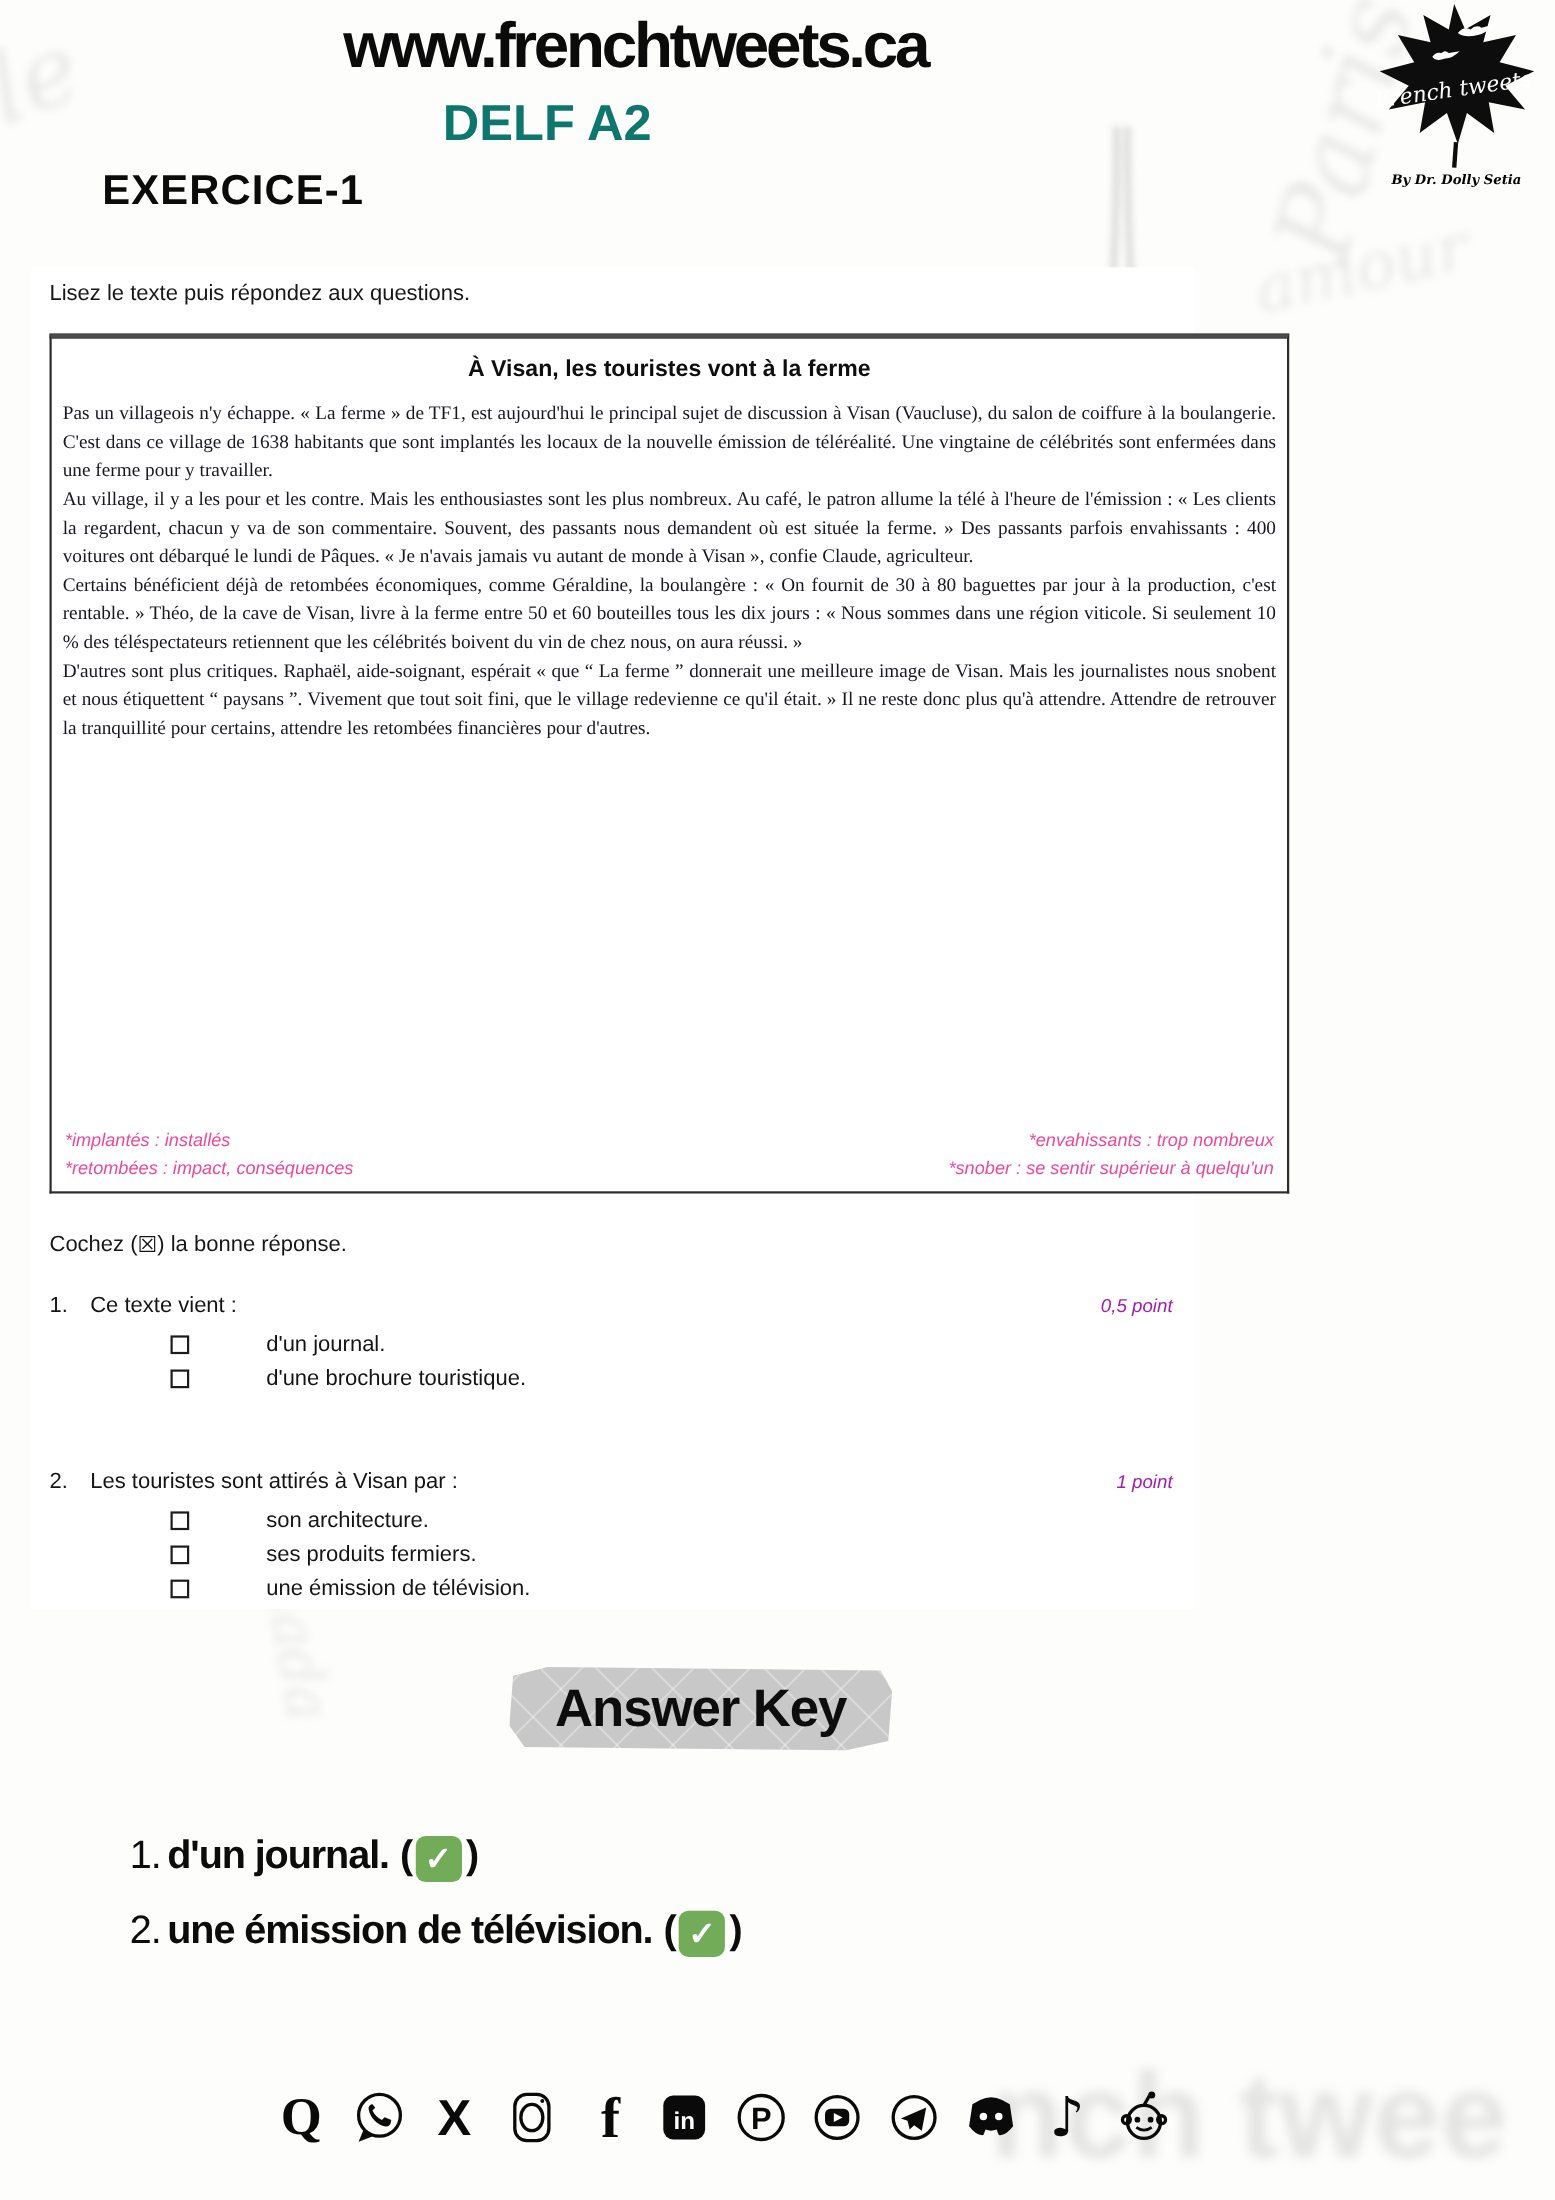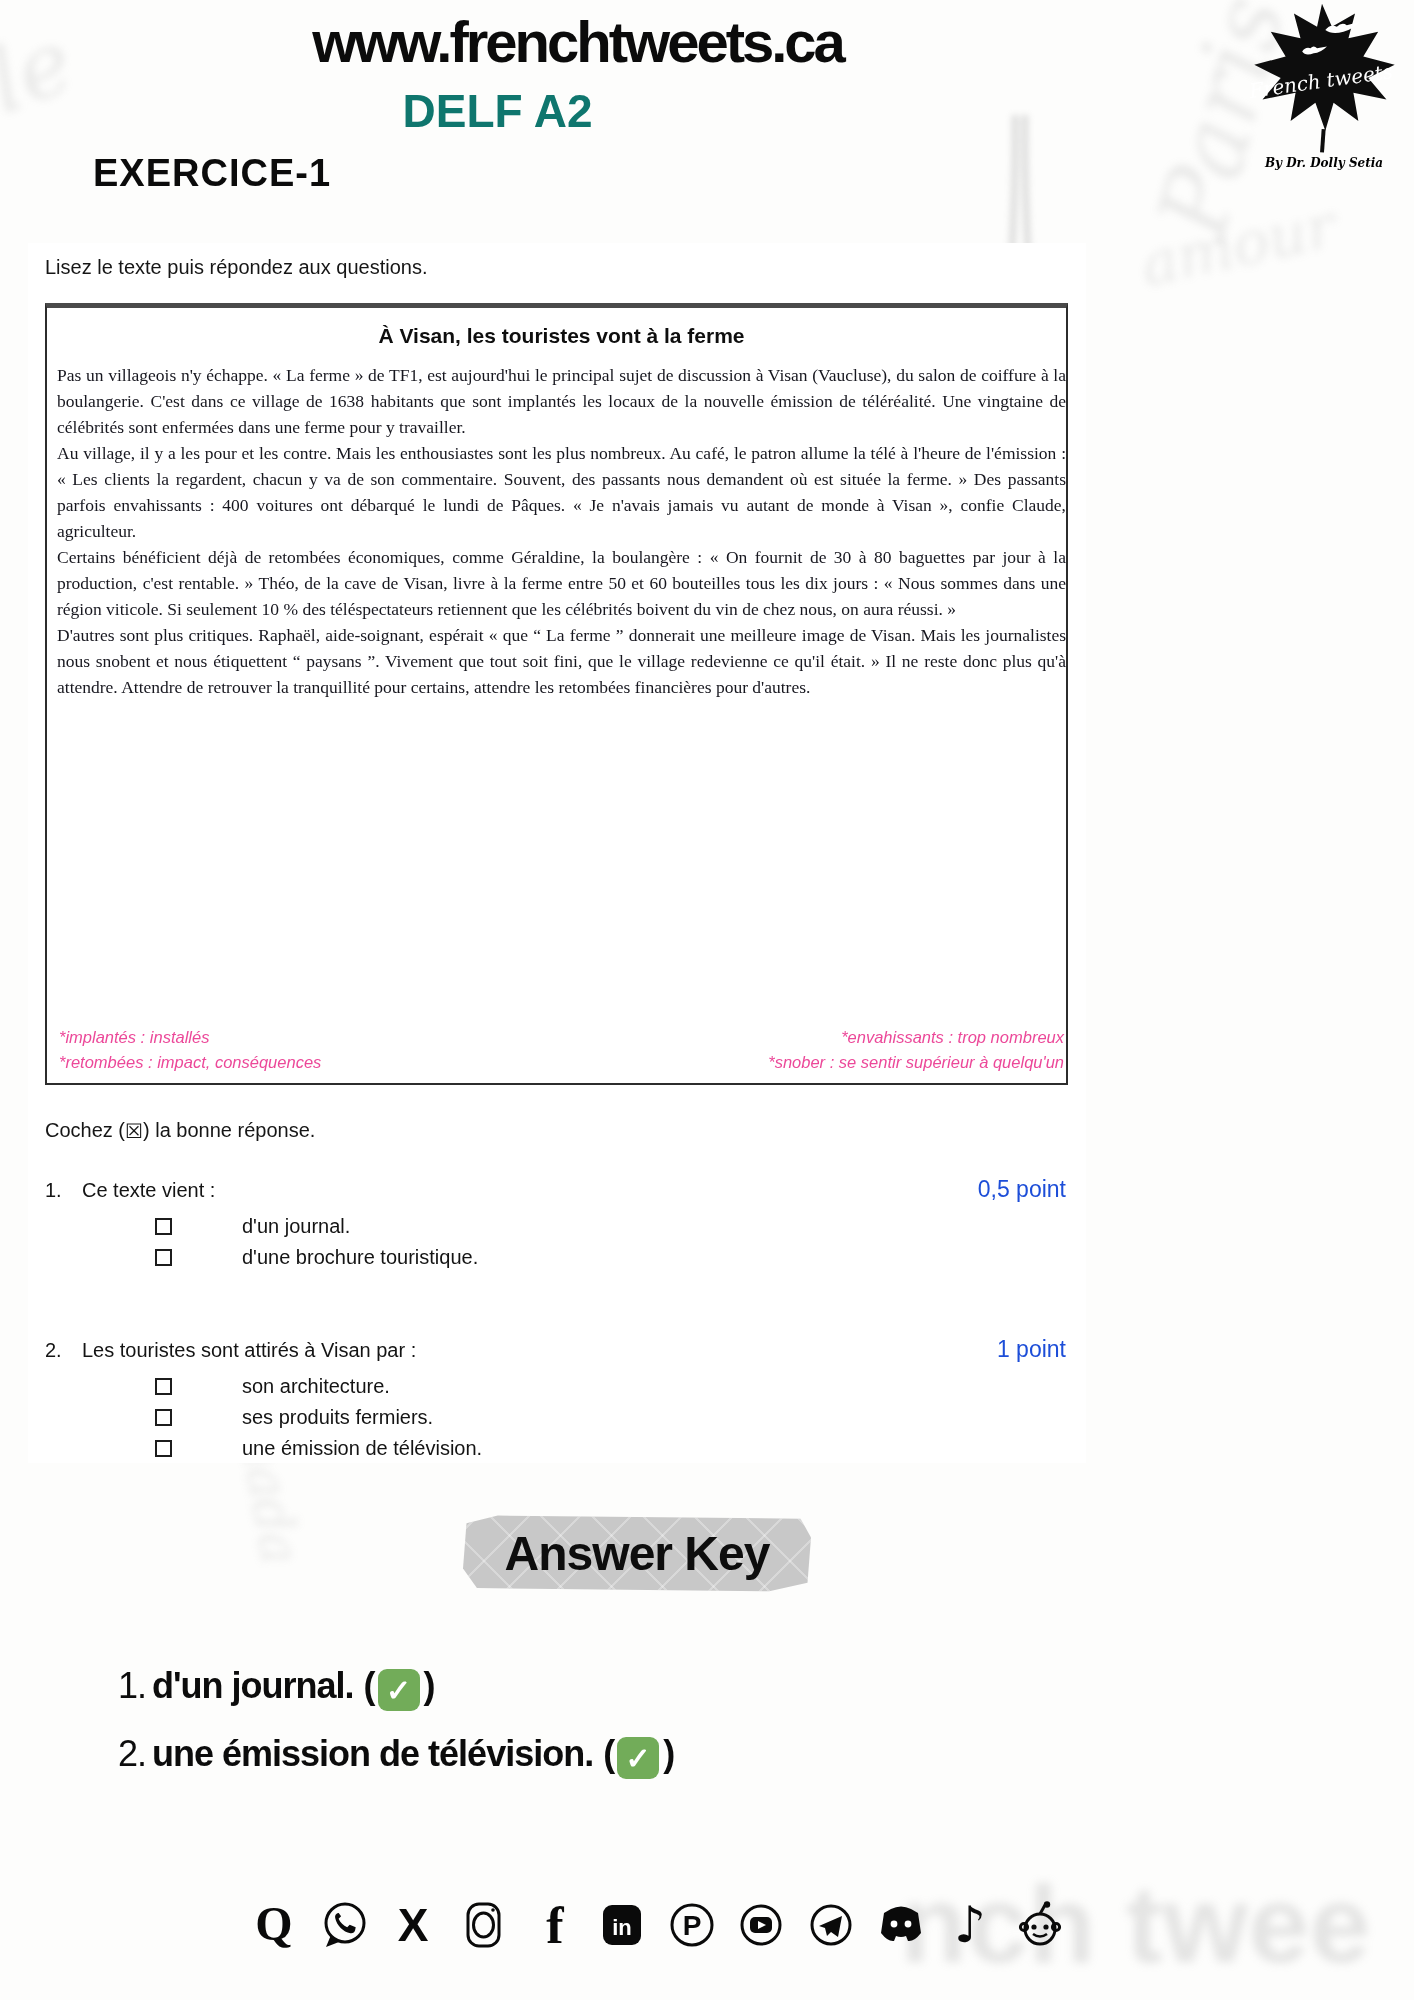--- a/index.html
+++ b/index.html
@@ -38,39 +38,39 @@
 
   .logo { left:1238px; top:2px; width:168px; text-align:center; }
   .logo-byline { left:1244px; top:156px; width:160px; text-align:center;
     font-family:"DejaVu Serif", serif; font-style:italic; font-weight:bold; font-size:12px; color:#000000; }
 
   
   .instruction { left:45px; top:256px; font-size:20px; color:#161616; }
 
   
   .reading-box {
-    left:45px; top:303px; width:1023px; height:782px;
+    left:45px; top:303px; width:1127px; height:782px;
     border:2px solid #2c2c2c; border-top:5px solid #4a4a4a;
-    background:#ffffff; display:flex; flex-direction:column; padding:12px 0 6px 10px;
+    background:#ffffff; display:flex; flex-direction:column; padding:12px 10px 6px 10px;
   }
   .reading-title { text-align:center; font-size:21px; font-weight:bold; color:#0e0e0e; margin-top:4px; margin-bottom:14px; }
   .reading-body { font-family:"Liberation Serif", serif; font-size:17.5px; line-height:26px;
     text-align:justify; color:#17171f; }
   .glossary { margin-top:auto; display:flex; justify-content:space-between;
     font-style:italic; font-size:16.5px; line-height:25px; color:#ec4899; padding:0 2px 2px 2px; }
   .glossary .gr { text-align:right; }
 
   
   .cochez { left:45px; top:1118px; font-size:20px; color:#161616; }
   .boxed-x { display:inline-block; transform:translateY(1px); }
   .question { left:45px; width:1021px; }
   .q1 { top:1176px; } .q2 { top:1336px; }
   .q-head { display:flex; align-items:baseline; font-size:20px; color:#141414; }
   .q-num { width:37px; }
-  .q-points { margin-left:auto; font-size:23px; color:#1d4ed8; }
+  .q-points { margin-left:auto; font-style:italic; font-size:17px; color:#a21caf; }
   .q-option { display:flex; align-items:center; height:31px; margin-left:110px; font-size:20px; color:#141414; }
   .checkbox { width:17px; height:17px; border:2px solid #1c1c1c; background:#fff; flex:0 0 auto; }
   .opt-label { margin-left:70px; }
 
   
   .ak-badge {
     left:463px; top:1514px; width:348px; height:78px;
     background-color:#c8c8c8;
     background-image:
       repeating-linear-gradient(45deg,  rgba(255,255,255,.30) 0 2px, transparent 2px 36px),

